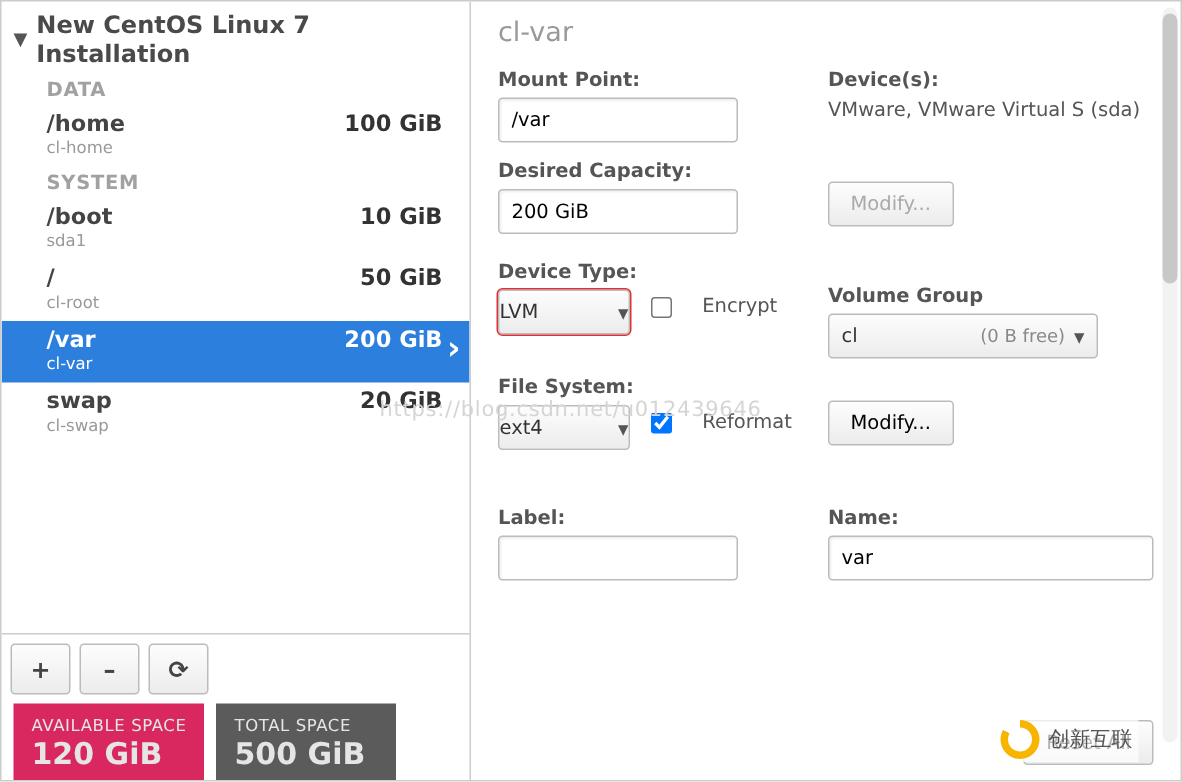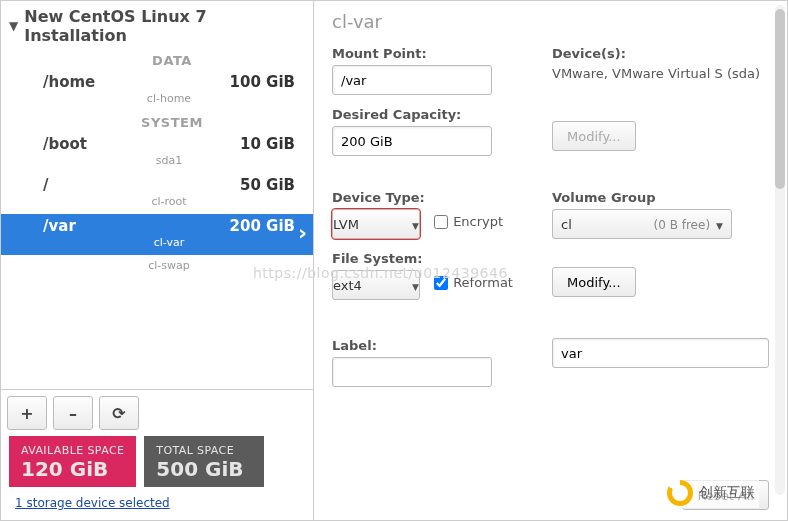--- a/index.html
+++ b/index.html
@@ -4,23 +4,23 @@
 <style>
   * { box-sizing: border-box; margin: 0; padding: 0; font-family: "DejaVu Sans", "Cantarell", sans-serif; }
   body { background: #fff; width: 788px; height: 521px; overflow: hidden; position: relative; color: #333; font-size: 13px; border:1px solid #ccc;}
   .layout { display: flex; height: 100%; }
   .left-pane { width: 348px; border-right: 1px solid #ccc; display: flex; flex-direction: column; }
   .right-pane { flex: 1; padding: 8px 18px 10px 18px; display: flex; flex-direction: column; }
 
   
   .tree-header { padding: 6px 10px 4px 8px; font-size: 16px; font-weight: bold; color: #4a4a4a; display:flex; align-items:center; gap:6px;}
   .tree-header .tri { font-size:12px; color:#555;}
-  .tree { flex: 1; overflow-y: auto; text-align: center; }
+  .tree { flex: 1; overflow-y: auto; }
   .section-label { font-size: 13px; font-weight: bold; color: #a1a1a1; padding: 4px 0 2px 30px; letter-spacing: 0.5px;}
-  .mp-row { padding: 3px 18px 6px 42px; cursor: pointer; }
+  .mp-row { padding: 3px 18px 6px 30px; cursor: pointer; }
   .mp-row .top { display: flex; justify-content: space-between; align-items: baseline; }
   .mp-row .mp { font-size: 15px; font-weight: bold; color: #444; }
   .mp-row .sz { font-size: 15px; font-weight: bold; color: #333; }
   .mp-row .dev { font-size: 11px; color: #999; margin-top:1px;}
   .mp-row.selected { background: #2d7fdd; color: #fff; position:relative;}
   .mp-row.selected .mp, .mp-row.selected .sz, .mp-row.selected .dev { color: #fff; }
   .mp-row.selected::after { content:"›"; position:absolute; right:6px; top:6px; font-size:22px; font-weight:bold; color:#fff;}
   .left-toolbar { display: flex; border-top:1px solid #ccc;}
   .tool-btn { width:40px; height:34px; border:1px solid #bbb; background:linear-gradient(#fdfdfd,#ececec); display:flex; align-items:center; justify-content:center; font-size:16px; font-weight:bold; color:#444; cursor:pointer; margin:6px 0 6px 6px; border-radius:3px;}
   .space-row { display:flex; gap:8px; padding:0 8px;}
@@ -37,21 +37,21 @@
   .form-grid { display:grid; grid-template-columns: 200px 1fr; column-gap:20px; row-gap:4px;}
   .flabel { font-size:13px; font-weight:bold; color:#555; margin-bottom:4px;}
   .finput { width:160px; height:30px; border:1px solid #bbb; border-radius:3px; padding:0 8px; font-size:13px; box-shadow:inset 1px 1px 2px rgba(0,0,0,.08);}
   .btn { height:30px; padding:12px 14px; border:1px solid #bbb; border-radius:3px; background:linear-gradient(#fdfdfd,#ececec); font-size:13px; cursor:pointer; display:inline-flex; align-items:center; justify-content:center; gap:6px;}
   .btn.disabled { color:#aaa; cursor:default;}
   .devices-text { font-size:13px; color:#555; line-height:1.4; margin-top:3px;}
   .row-gap {height:10px;}
   .dropdown { width:88px; height:30px; border:1px solid #bbb; border-radius:3px; background:linear-gradient(#fdfdfd,#ececec); display:inline-flex; align-items:center; justify-content:space-between; padding:0 0; font-size:13px; cursor:pointer;}
   .dropdown.outline-red { outline:1px solid #d33; outline-offset:0;}
   .chev::after{content:"▼"; font-size:9px; color:#555; margin-left:6px;}
-  .check-row { display:inline-flex; align-items:center; gap:5px; margin-left:10px; font-size:13px; color:#555;}
+  .check-row { display:inline-flex; align-items:center; gap:20px; margin-left:10px; font-size:13px; color:#555;}
   .check-row input { width:14px; height:14px;}
   .vg-combo { width:180px; height:30px; border:1px solid #bbb; border-radius:3px; background:linear-gradient(#fdfdfd,#ececec); display:flex; align-items:center; justify-content:space-between; padding:0 8px; font-size:13px; cursor:pointer;}
   .vg-combo .free { color:#888; font-size:12px;}
   .footer { margin-top:auto; display:flex; justify-content:flex-end; padding-top:8px; }
   .watermark { position:absolute; top:264px; left:252px; color:#d5d5d5; font-size:14px; letter-spacing:0.5px; pointer-events:none; z-index:0;}
   .scrollbar { position:absolute; right:2px; top:4px; width:10px; height:490px; background:#f2f2f2; border-radius:5px;}
   .scrollbar .thumb{ width:100%; height:180px; background:#c8c8c8; border-radius:5px; margin-top:4px;}
   .logo { position:absolute; right:28px; bottom:12px; display:flex; align-items:center; gap:6px; font-size:14px; color:#555; background:rgba(255,255,255,.7); padding:2px 4px;}
   .logo .circ{ width:26px; height:26px; border-radius:50%; background:conic-gradient(#f7b500 0 300deg, transparent 300deg 360deg); position:relative;}
   .logo .circ::after{content:""; position:absolute; inset:5px; background:#fff; border-radius:50%;}
@@ -94,41 +94,42 @@
         <div class="dev">cl-root</div>
       </div>
       <div class="mp-row selected">
         <div class="top">
             <span class="mp">/var</span>
             <span class="sz">200 GiB</span>
           </div>
         <div class="dev">cl-var</div>
       </div>
       <div class="mp-row">
+        <div class="top">
+            <span class="mp">swap</span>
+            <span class="sz">20 GiB</span>
+          </div>
         <div class="dev">cl-swap</div>
       </div>
     </div>
     <div class="left-toolbar">
       <div class="tool-btn">+</div>
       <div class="tool-btn">–</div>
       <div class="tool-btn">⟳</div>
     </div>
     <div class="space-row">
       <div class="space-box avail">
         <div class="lbl">AVAILABLE SPACE</div>
         <div class="val">120 GiB</div>
       </div>
       <div class="space-box total">
         <div class="lbl">TOTAL SPACE</div>
         <div class="val">500 GiB</div>
       </div>
     </div>
-    <div class="storage-link">
-      <a>1 storage device selected</a>
-    </div>
   </div>
 
   <div class="right-pane">
     <div class="right-title">cl-var</div>
 
     <div class="form-grid">
 
       <div>
         <div class="flabel">Mount Point:</div>
         <input class="finput" value="/var" style="">
@@ -143,21 +144,21 @@
         <input class="finput" value="200 GiB" style="">
       </div>
       <div style="padding-top:22px;">
         <button class="btn disabled">Modify...</button>
       </div>
 
       <div class="row-gap"></div>
         <div class="row-gap"></div>
 
       <div>
-        <div class="flabel" style="margin-top:16px;">Device Type:</div>
+        <div class="flabel" style="">Device Type:</div>
         <span class="dropdown outline-red">
           <span>LVM</span>
             <span class="chev"></span>
         </span>
         <span class="check-row">
           <input type="checkbox" style="">
           <span>Encrypt</span>
         </span>
       </div>
       <div>
@@ -184,20 +185,21 @@
       </div>
 
       <div style="height:30px"></div>
         <div style="height:30px"></div>
 
       <div>
         <div class="flabel">Label:</div>
         <input class="finput" value="" style="">
       </div>
       <div>
+        <div class="flabel">Name:</div>
         <input class="finput" style="width: 217px;" value="var">
       </div>
     </div>
 
     <div class="footer">
       <button class="btn">Reset All</button>
     </div>
   </div>
 </div>
 

